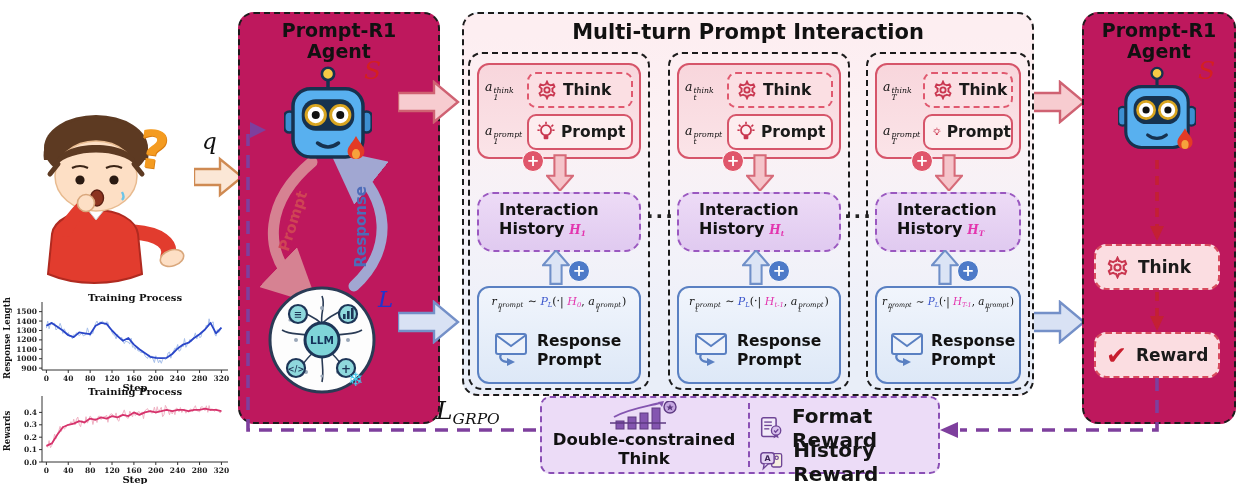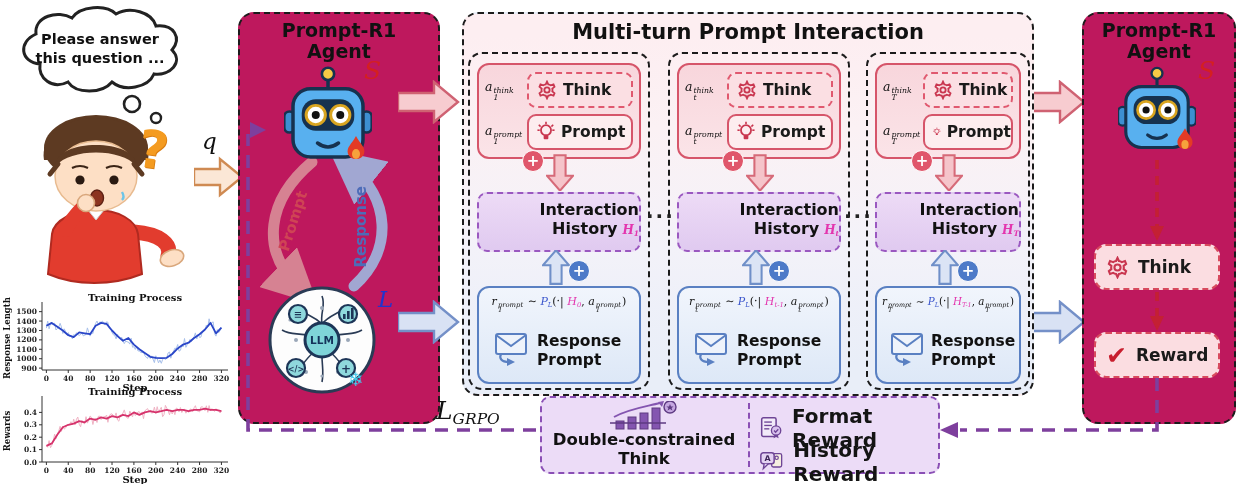--- a/index.html
+++ b/index.html
@@ -16,23 +16,23 @@
              background:linear-gradient(180deg,#f8d6dc,#fbe4e8);}
   .subbox{position:absolute;right:6px;height:36px;border-radius:9px;display:flex;align-items:center;gap:6px;padding-left:8px;box-sizing:border-box;}
   .thinkbox{top:7px;border:2px dashed #e0596f;background:#fbdfe3;}
   .promptbox{top:49px;border:2px solid #d6556a;background:#fdedef;}
   .sublabel{font-weight:bold;font-size:15.5px;color:#1a1a1a;}
   .alab{position:absolute;left:6px;font-size:12.5px;font-family:"DejaVu Serif","Liberation Serif",serif;color:#222;}
   .pluscirc{position:absolute;width:20px;height:20px;border-radius:50%;color:#fff;font-weight:bold;font-size:15px;
             line-height:20px;text-align:center;z-index:3;}
   .plusred{background:#e0566b;border:1.5px solid #fff;}
   .plusblue{background:#4d7ac8;border:1.5px solid #fff;}
-  .history{position:absolute;left:7px;right:7px;top:138px;height:56px;border:2.4px dashed #9a58c0;border-radius:10px;
-           background:linear-gradient(180deg,#eddbf6,#e0caf0);display:flex;flex-direction:column;align-items:flex-end;justify-content:center;
-           font-weight:bold;font-size:16px;line-height:19px;color:#111;}
+  .history{position:absolute;left:7px;right:7px;top:138px;height:56px;border:2.4px dashed #9a58c0;border-radius:16px;
+           background:linear-gradient(180deg,#eddbf6,#e0caf0);display:flex;flex-direction:column;align-items:flex-start;justify-content:center;
+           font-weight:bold;font-size:16px;line-height:19px;color:#111;padding-left:20px;}
   .respbox{position:absolute;left:7px;right:7px;top:232px;height:94px;border:2.4px solid #5a80c2;border-radius:12px;
            background:linear-gradient(180deg,#f1f5fc,#dde8f7);}
   .resplabel{position:absolute;left:58px;top:44px;font-weight:bold;font-size:15.5px;line-height:19px;color:#111;}
   .dots{position:absolute;font-weight:bold;font-size:20px;letter-spacing:2px;color:#222;}
   
   .formula{font-family:"DejaVu Serif","Liberation Serif",serif;color:#111;white-space:nowrap;}
   .f-main{position:absolute;left:0;right:0;top:7px;text-align:center;font-size:11px;}
   .f-small{font-size:10.3px;}
   .fb{font-style:italic;}
   .fk-op{font-style:normal;}
@@ -60,29 +60,20 @@
   .bubbletext{position:absolute;left:0;right:0;text-align:center;font-weight:bold;font-size:14.5px;line-height:19px;color:#111;}
   .qmark{position:absolute;font-weight:bold;font-size:52px;color:#f49b20;text-shadow:1px 1px 0 #d97c10;}
   svg{display:block;}
   .chart-wrap{position:absolute;}
 </style>
 </head>
 <body>
 
 <div id="app">
 
-  <div class="abs" style="left:10px;top:4px;width:180px;height:126px;">
-    <svg width="180" height="126" viewBox="0 0 180 126">
-      <path d="M30,60 C10,58 8,38 26,30 C24,12 48,6 62,14 C70,2 96,0 106,10 C120,2 142,8 146,22 C164,20 172,34 162,46 C174,58 160,72 144,70 C138,84 114,88 102,78 C92,90 66,90 58,78 C42,86 28,74 30,60 Z" fill="#fff" stroke="#222" stroke-width="3"></path>
-      <circle cx="122" cy="100" r="8" fill="#fff" stroke="#222" stroke-width="2.6"></circle>
-      <circle cx="146" cy="114" r="5" fill="#fff" stroke="#222" stroke-width="2.4"></circle>
-    </svg>
-    <div class="bubbletext" style="top:26px;">Please answer</div>
-    <div class="bubbletext" style="top:45px;">this question ...</div>
-  </div>
 
   <svg class="abs" style="left:14px;top:104px;" width="184" height="192" viewBox="0 0 184 192">
 
     <path d="M120,128 C146,130 158,140 154,152" stroke="#e23c2e" stroke-width="15" fill="none" stroke-linecap="round"></path>
     <ellipse cx="158" cy="154" rx="12" ry="8" fill="#fddfc5" stroke="#d9a77c" stroke-width="1.6" transform="rotate(-18 158 154)"></ellipse>
 
     <path d="M38,130 C40,116 60,106 82,106 C104,106 122,116 124,130 L128,170 C98,182 62,182 34,170 Z" fill="#e23c2e" stroke="#b02a20" stroke-width="2"></path>
     <path d="M74,106 L82,116 L90,106 Z" fill="#fff" stroke="#ccc" stroke-width="1"></path>
 
     <ellipse cx="82" cy="44" rx="52" ry="33" fill="#5d3a22"></ellipse>

